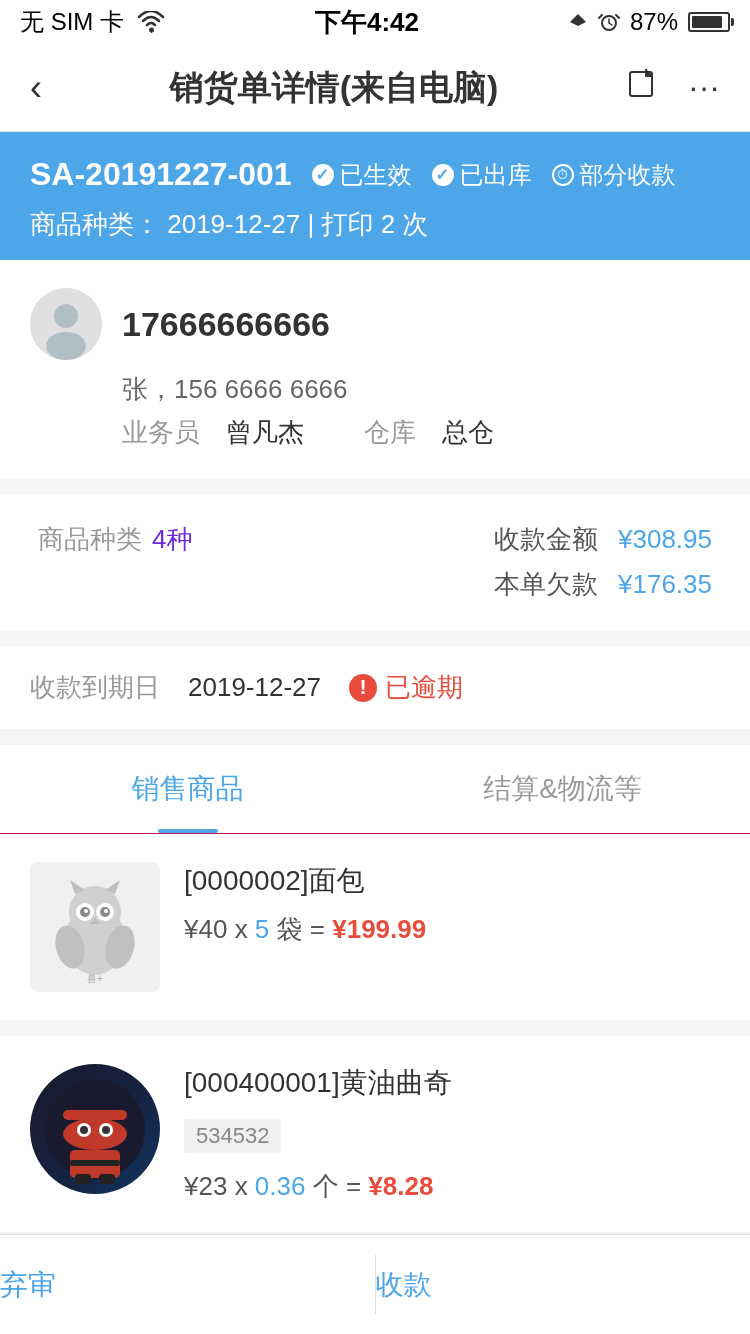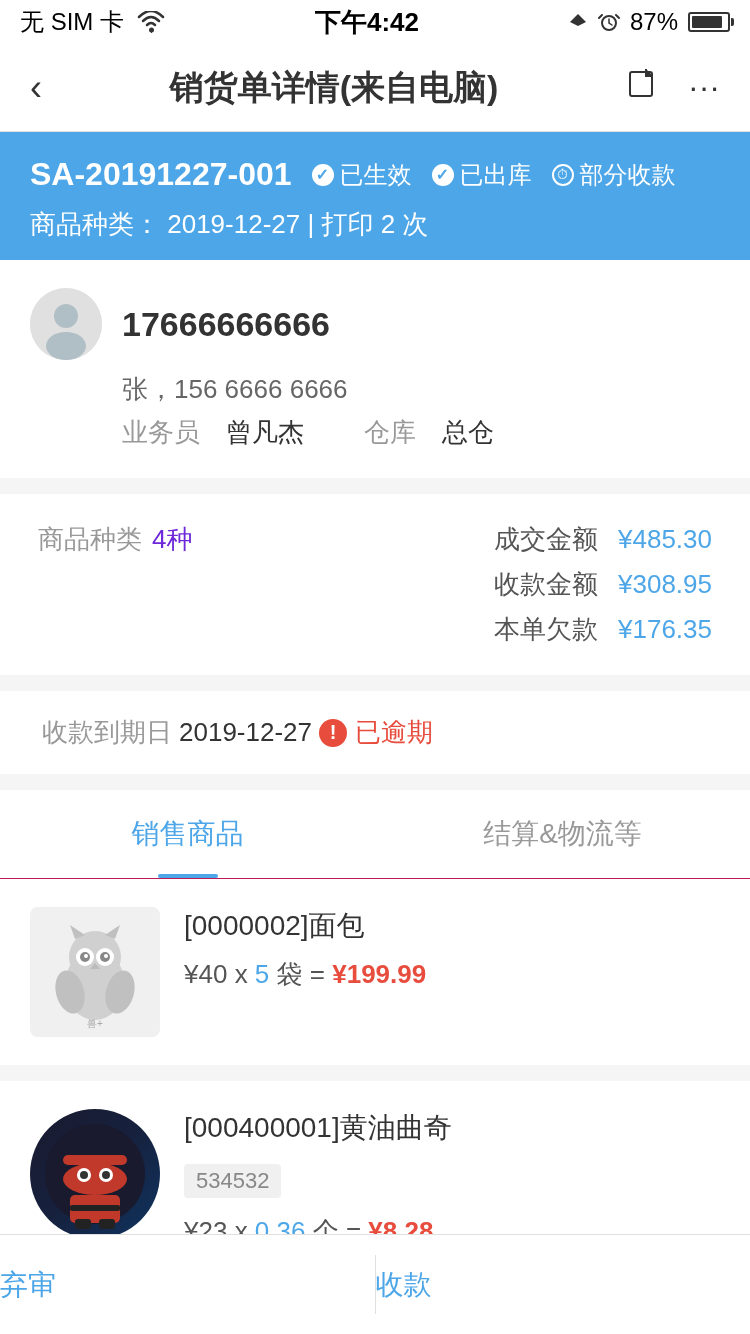--- a/index.html
+++ b/index.html
@@ -198,25 +198,25 @@
       gap: 20px;
       align-items: center;
       font-size: 26px;
     }
     .amount-label { color: #555; }
     .amount-value { color: #4da6e8; font-weight: 500; }
 
     
     .due-section {
       background: #fff;
-      padding: 24px 42px;
+      padding: 24px 30px;
       margin-bottom: 16px;
       display: flex;
       align-items: center;
-      gap: 7px;
+      gap: 28px;
       font-size: 26px;
       color: #555;
     }
     .due-label { color: #999; }
     .due-date { color: #333; }
     .overdue-badge {
       display: flex;
       align-items: center;
       gap: 8px;
       color: #e74c3c;
@@ -437,24 +437,20 @@
 <div class="summary-section">
   <div class="summary-grid">
     <div class="summary-left">
       <div class="product-types">
         <span class="product-types-label">商品种类</span>
         <span class="product-types-value">4种</span>
       </div>
     </div>
     <div class="summary-right">
       <div class="amount-row">
-        <span class="amount-label">成交金额</span>
-        <span class="amount-value">¥485.30</span>
-      </div>
-      <div class="amount-row">
         <span class="amount-label">收款金额</span>
         <span class="amount-value">¥308.95</span>
       </div>
       <div class="amount-row">
         <span class="amount-label">本单欠款</span>
         <span class="amount-value">¥176.35</span>
       </div>
     </div>
   </div>
 </div>

